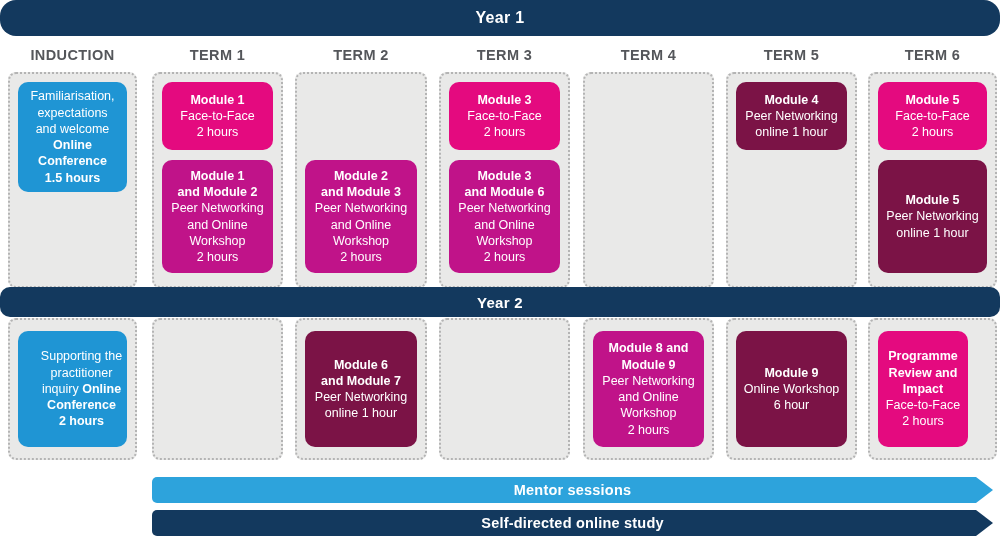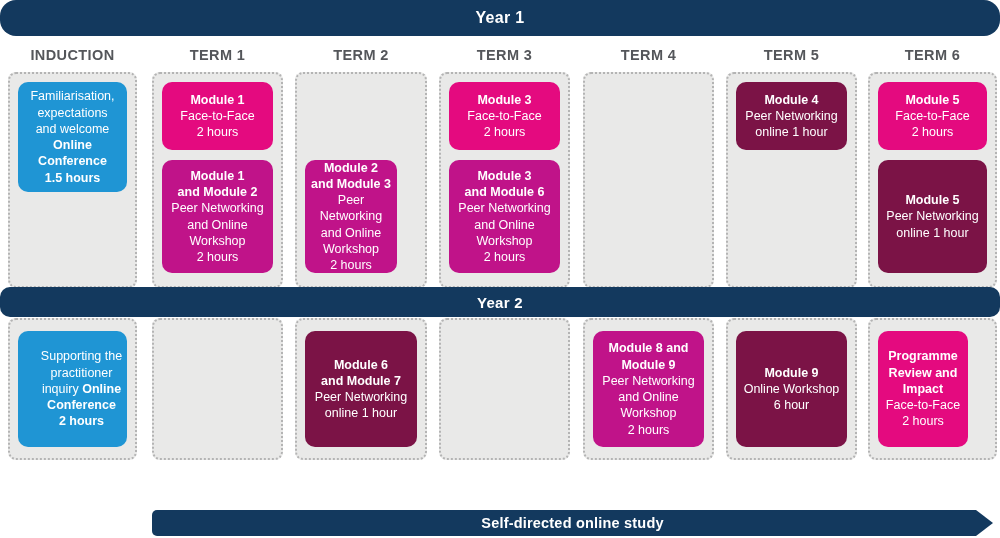--- a/index.html
+++ b/index.html
@@ -75,20 +75,23 @@
   <div id="y2cols">
       <div class="col" style="left: 8px; width: 129px; top: 318px; height: 142px;"></div>
       <div class="col" style="left: 152px; width: 131px; top: 318px; height: 142px;"></div>
       <div class="col" style="left: 295px; width: 132px; top: 318px; height: 142px;"></div>
       <div class="col" style="left: 439px; width: 131px; top: 318px; height: 142px;"></div>
       <div class="col" style="left: 583px; width: 131px; top: 318px; height: 142px;"></div>
       <div class="col" style="left: 726px; width: 131px; top: 318px; height: 142px;"></div>
       <div class="col" style="left: 868px; width: 129px; top: 318px; height: 142px;"></div>
     </div>
 
+  <div class="arrow-banner mentor">
+    <span>Mentor sessions</span>
+  </div>
   <div class="arrow-banner self">
     <span>Self-directed online study</span>
   </div>
 <div class="card c-blue" style="left: 18px; width: 109px; top: 82px; height: 110px;">
       <span class="ln"><span>Familiarisation,</span></span>
       <span class="ln"><span>expectations</span></span>
       <span class="ln"><span>and welcome</span></span>
       <span class="ln"><span class="b">Online</span></span>
       <span class="ln"><span class="b">Conference</span></span>
       <span class="ln"><span class="b">1.5 hours</span></span>
@@ -99,21 +102,21 @@
       <span class="ln"><span>2 hours</span></span>
     </div>
     <div class="card c-magenta" style="left: 162px; width: 111px; top: 160px; height: 113px;">
       <span class="ln"><span class="b">Module 1</span></span>
       <span class="ln"><span class="b">and Module 2</span></span>
       <span class="ln"><span>Peer Networking</span></span>
       <span class="ln"><span>and Online</span></span>
       <span class="ln"><span>Workshop</span></span>
       <span class="ln"><span>2 hours</span></span>
     </div>
-    <div class="card c-magenta" style="left: 305px; width: 92px; top: 160px; height: 113px;">
+    <div class="card c-magenta" style="left: 305px; width: 112px; top: 160px; height: 113px;">
       <span class="ln"><span class="b">Module 2</span></span>
       <span class="ln"><span class="b">and Module 3</span></span>
       <span class="ln"><span>Peer Networking</span></span>
       <span class="ln"><span>and Online</span></span>
       <span class="ln"><span>Workshop</span></span>
       <span class="ln"><span>2 hours</span></span>
     </div>
     <div class="card c-pink" style="left: 449px; width: 111px; top: 82px; height: 68px;">
       <span class="ln"><span class="b">Module 3</span></span>
       <span class="ln"><span>Face-to-Face</span></span>

